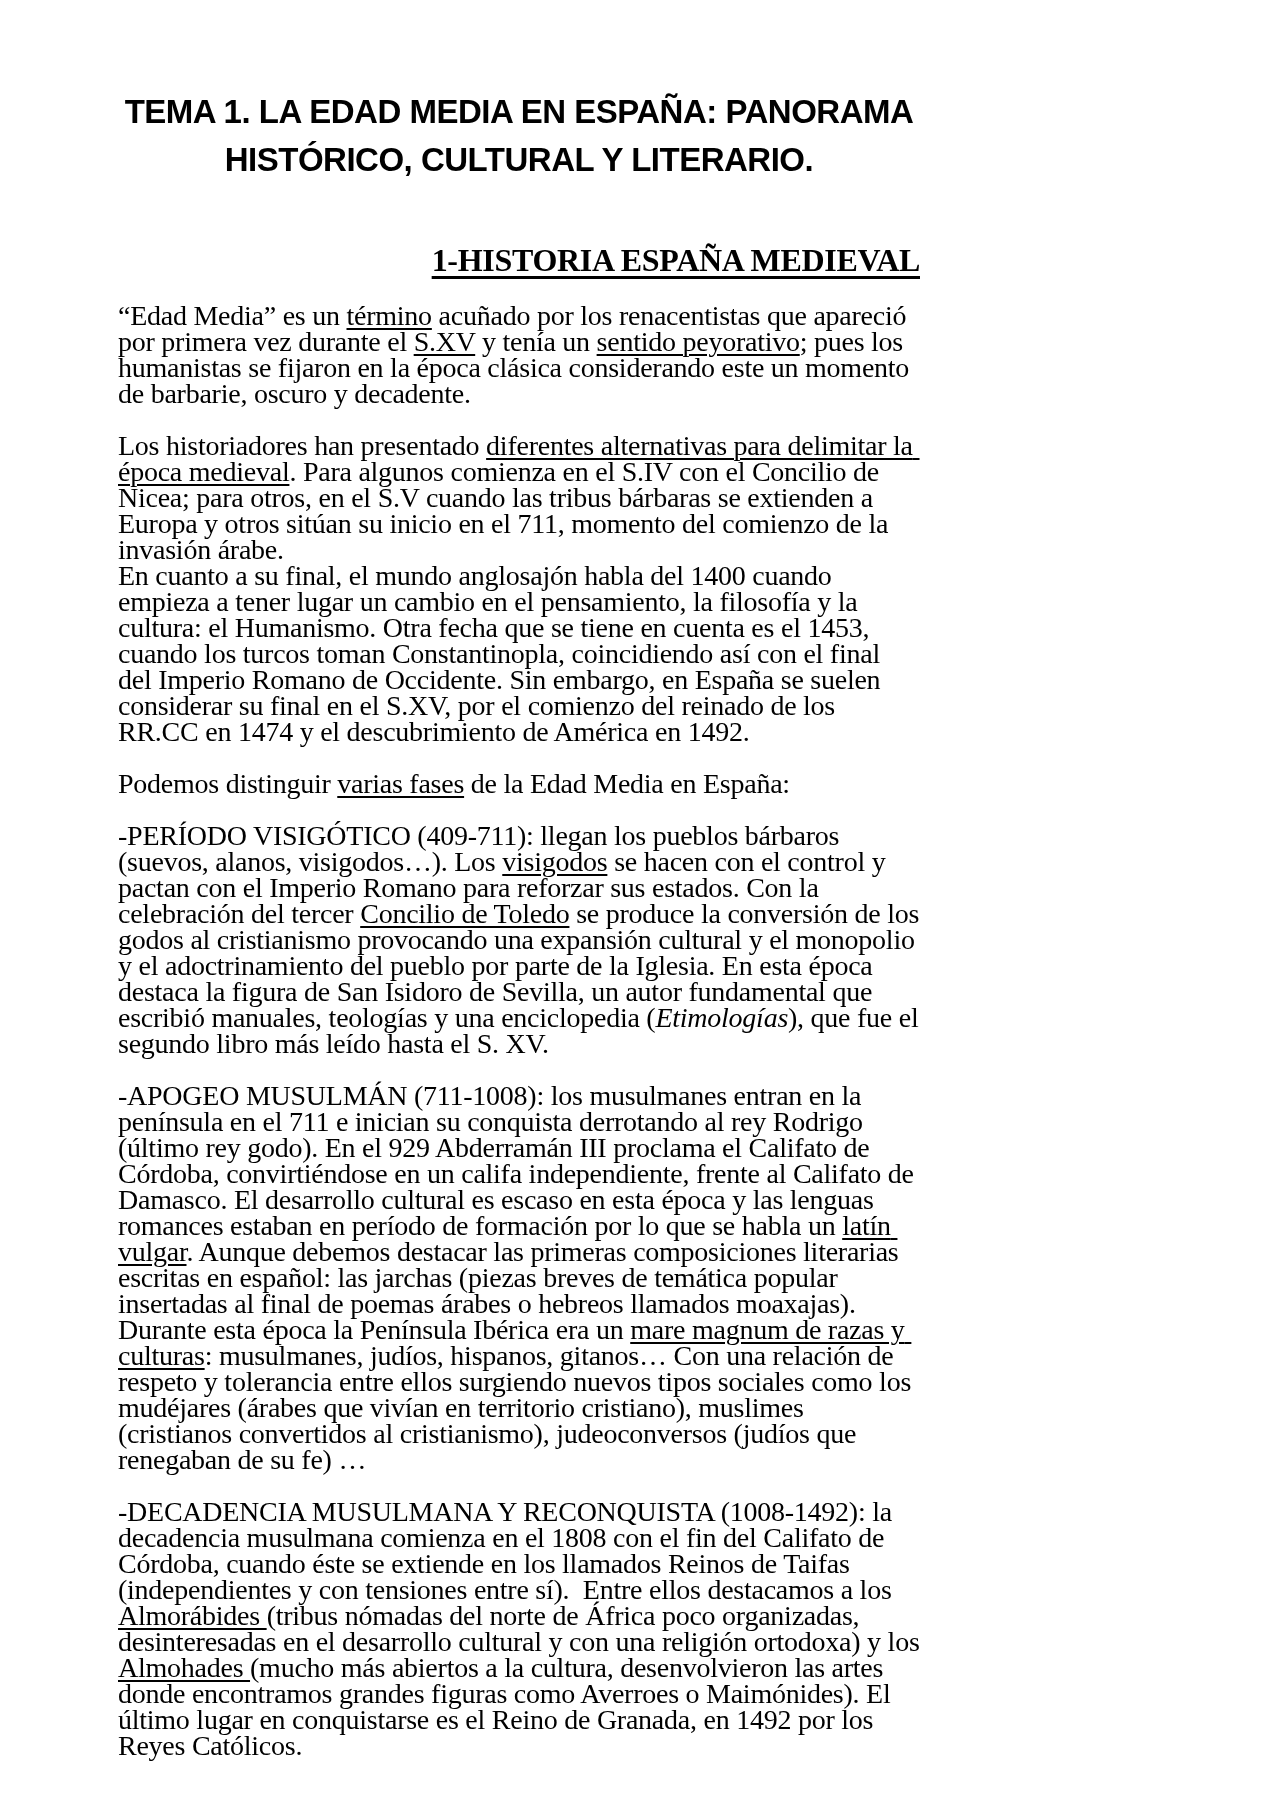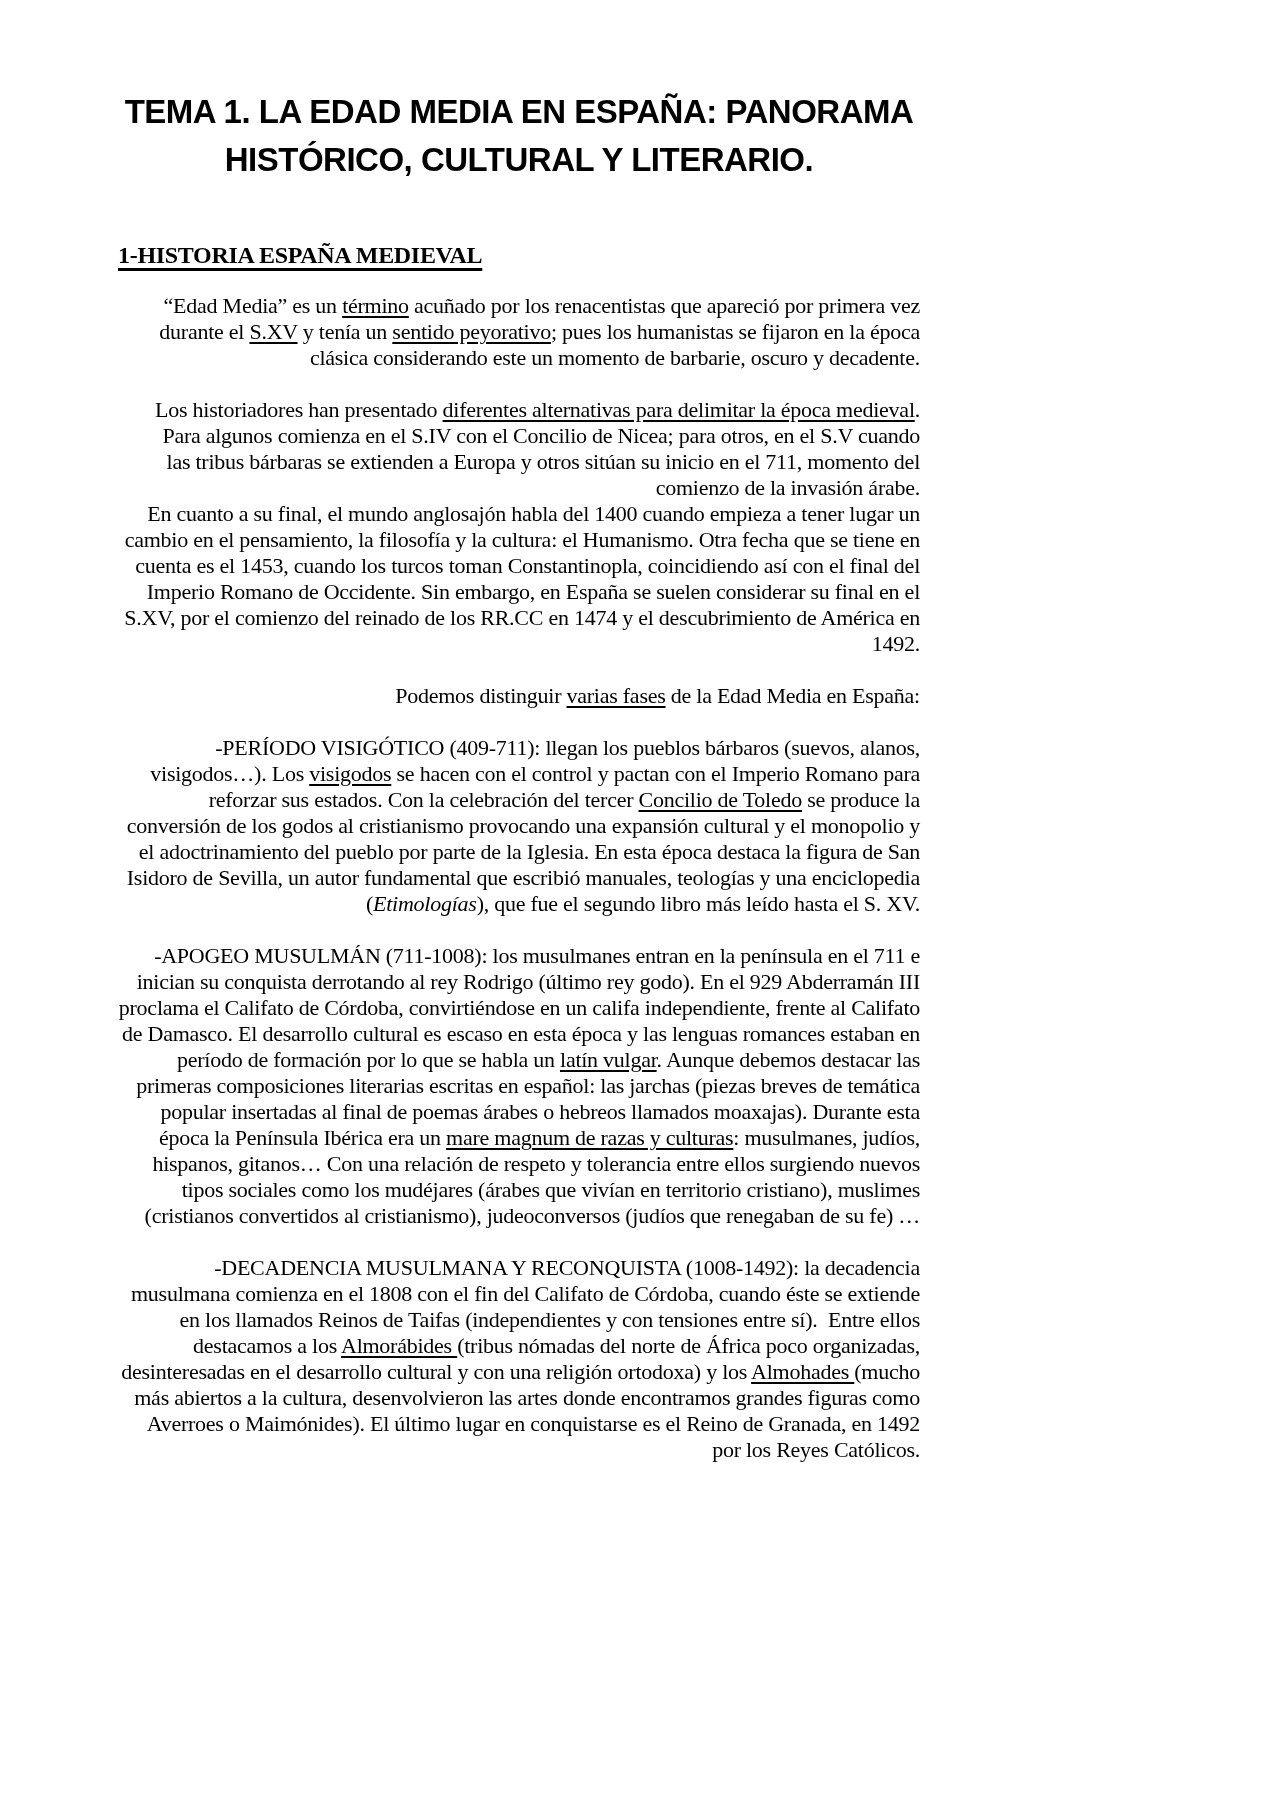--- a/index.html
+++ b/index.html
@@ -23,36 +23,37 @@
     font-size: 33px;
     line-height: 1.45;
     text-align: center;
     letter-spacing: -0.5px;
     max-width: 880px;
     margin: 0 auto 58px auto;
   }
   .section-heading {
     font-family: "Liberation Serif", serif;
     font-weight: 700;
-    font-size: 24px;
+    font-size: 32px;
     margin: 0 0 24px 0;
     text-decoration: underline;
     text-decoration-thickness: 2.5px;
     text-underline-offset: 5px;
     letter-spacing: -0.3px;
+    text-align: right;
   }
   .para {
-    font-size: 22px;
+    font-size: 28px;
     line-height: 26px;
     letter-spacing: -0.25px;
     margin: 0 0 26px 0;
     white-space: pre-wrap;
-    text-align: right;
+    text-align: left;
   }
-  .para.tight { margin-bottom: 0; margin-left: 36px; }
+  .para.tight { margin-bottom: 0; }
   .para .b { font-weight: 400; }
   .para .u { text-decoration: underline; text-decoration-thickness: 1.5px; text-underline-offset: 3px; }
   .para .i { font-style: italic; }
 </style>
 </head>
 <body>
 
 <div class="page">
   <h1 class="doc-title">TEMA 1. LA EDAD MEDIA EN ESPAÑA: PANORAMA HISTÓRICO, CULTURAL Y LITERARIO.</h1>
 

